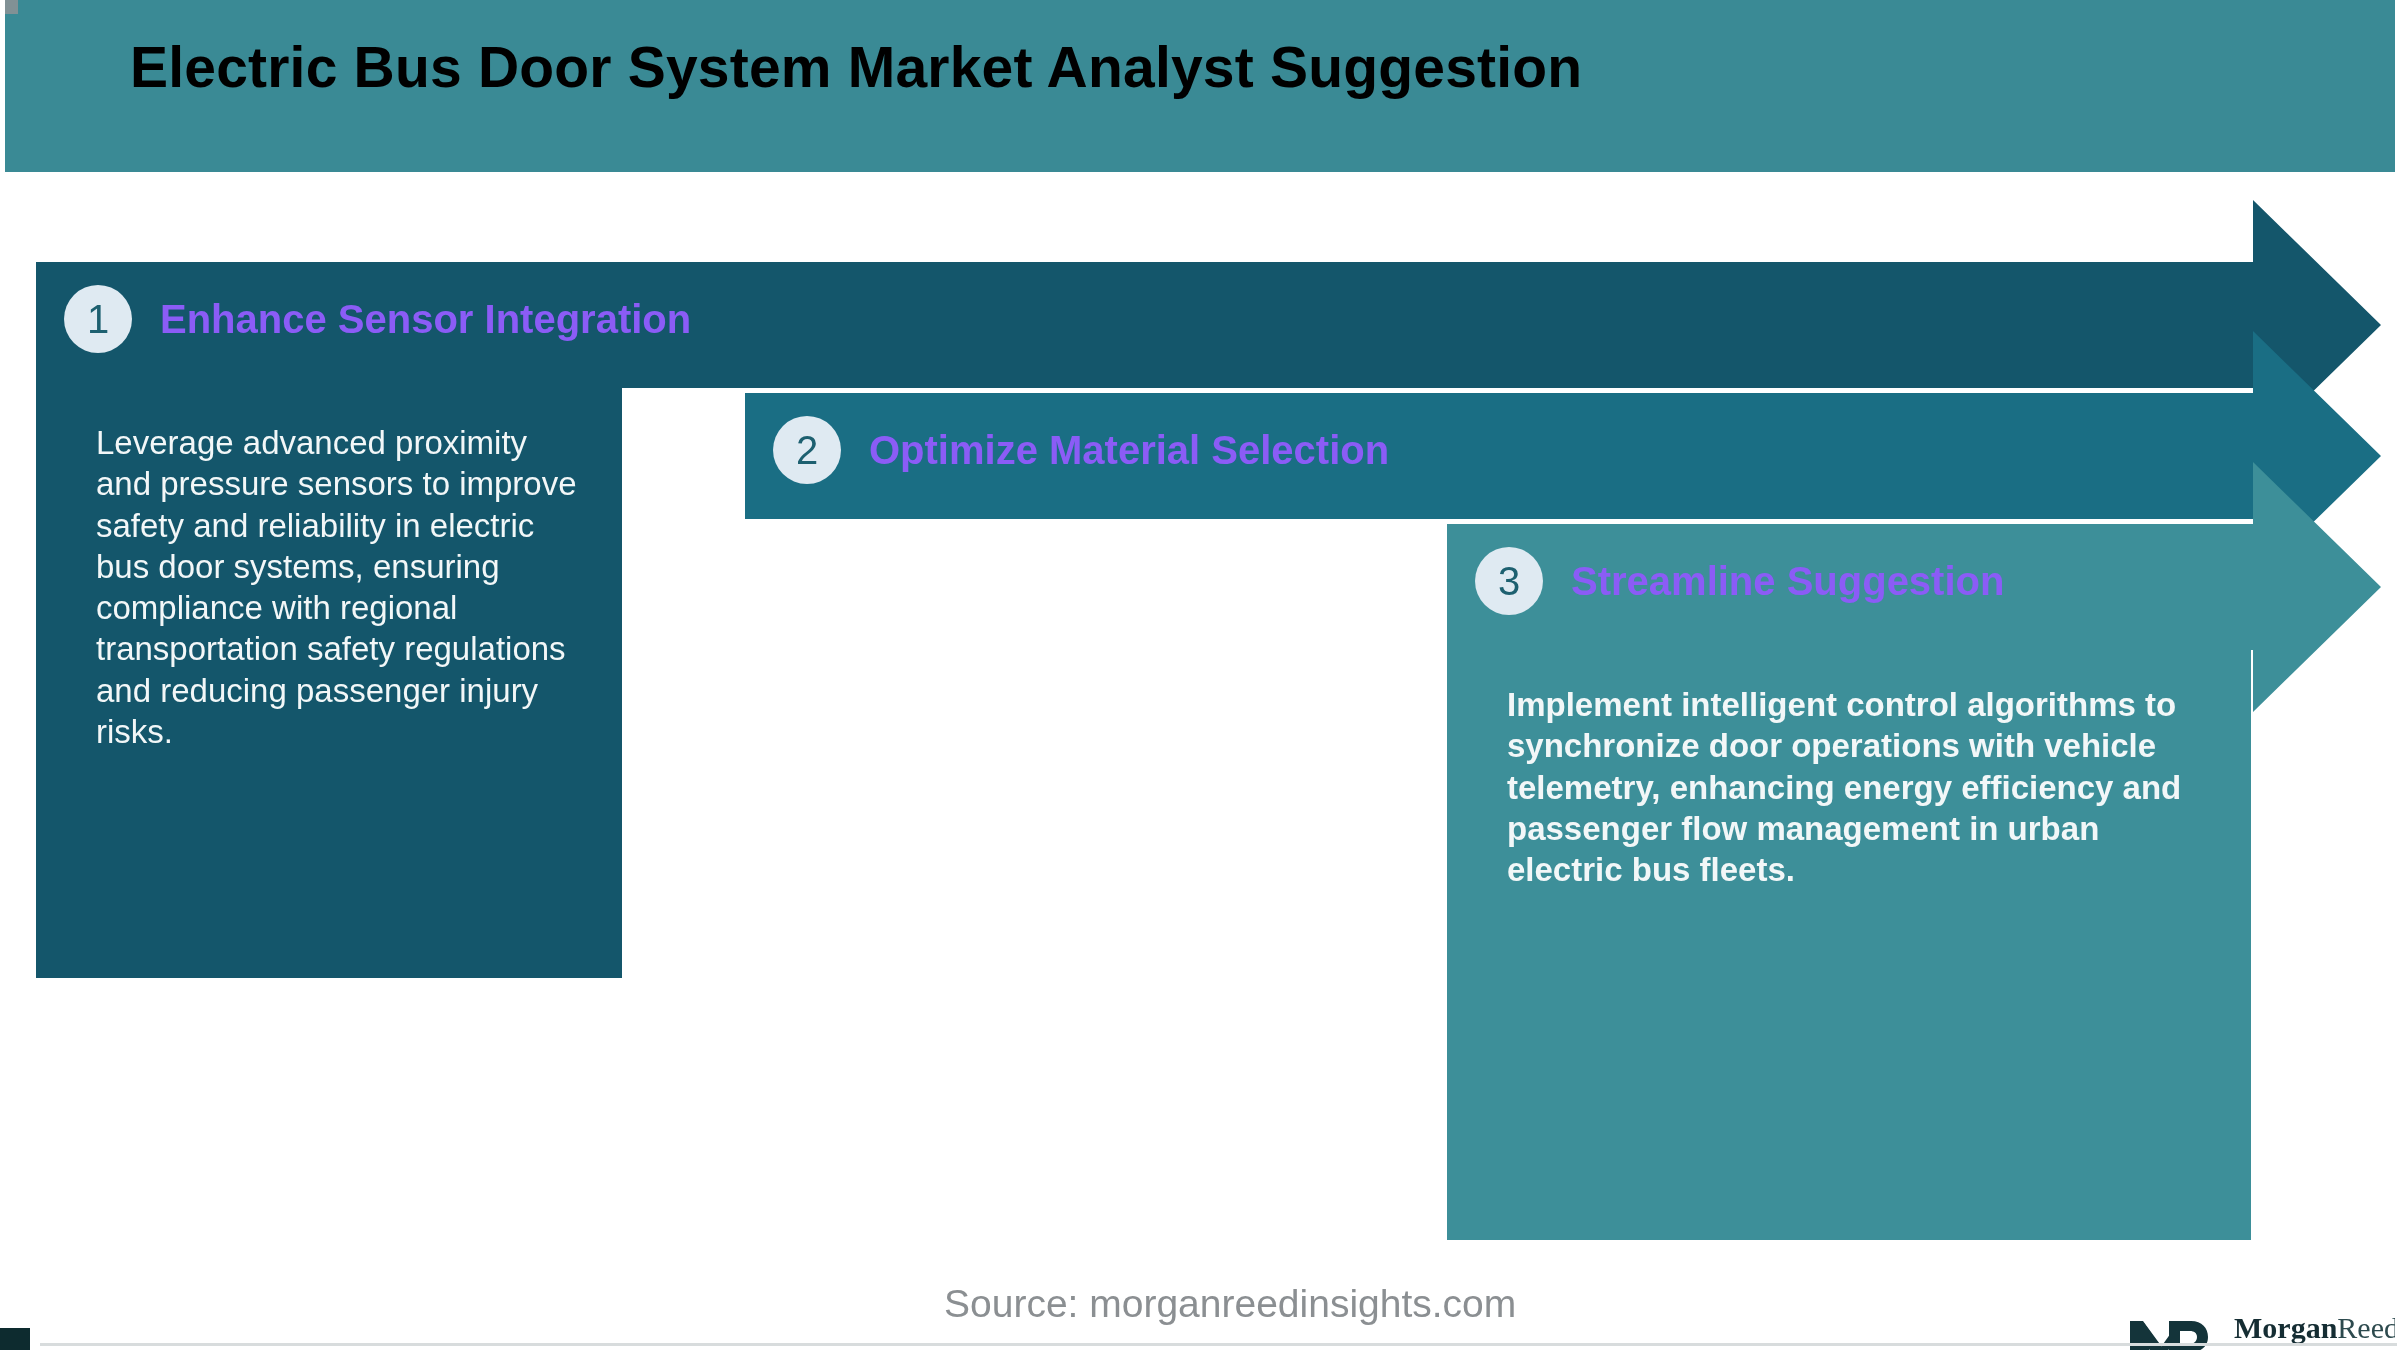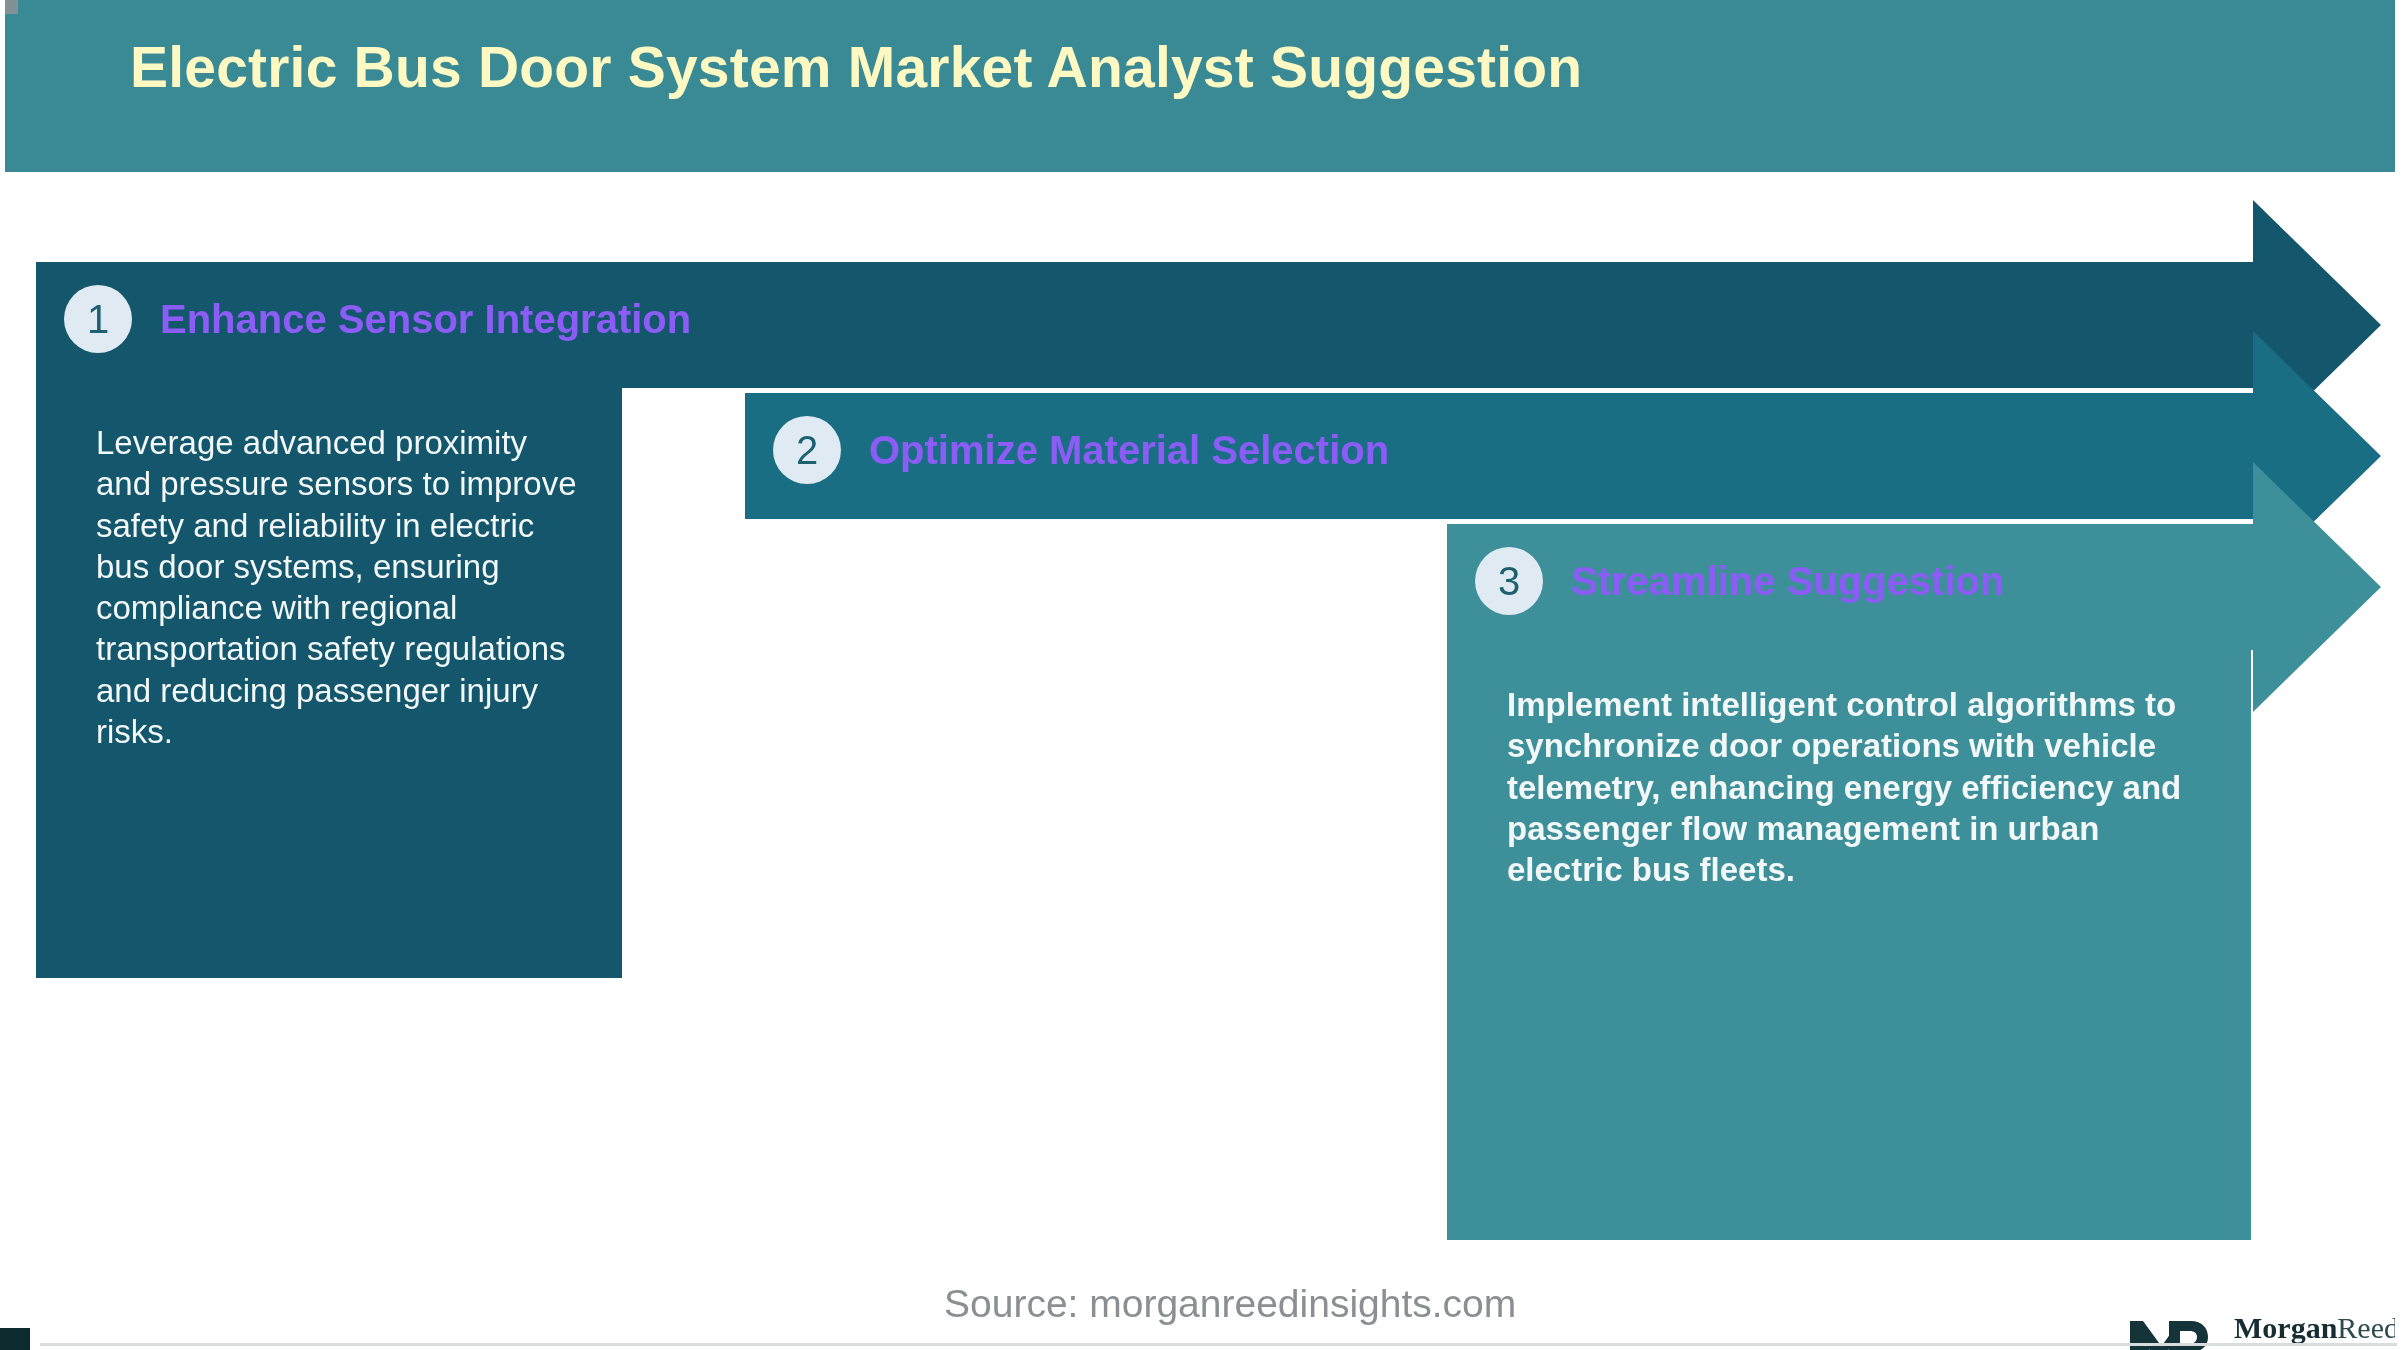--- a/index.html
+++ b/index.html
@@ -59,21 +59,21 @@
     width: 2401px;
     height: 172px;
     background: #3a8a95;
   }
   .header-title {
     position: absolute;
     left: 130px;
     top: 34px;
     font-size: 57px;
     font-weight: bold;
-    color: #fef9c3;
+    color: #000000;
     letter-spacing: 0.2px;
     white-space: nowrap;
   }
   .header-notch {
     position: absolute;
     left: 0; top: 0;
     width: 18px; height: 14px;
     background: #8e9295;
     opacity: 0.85;
   }

